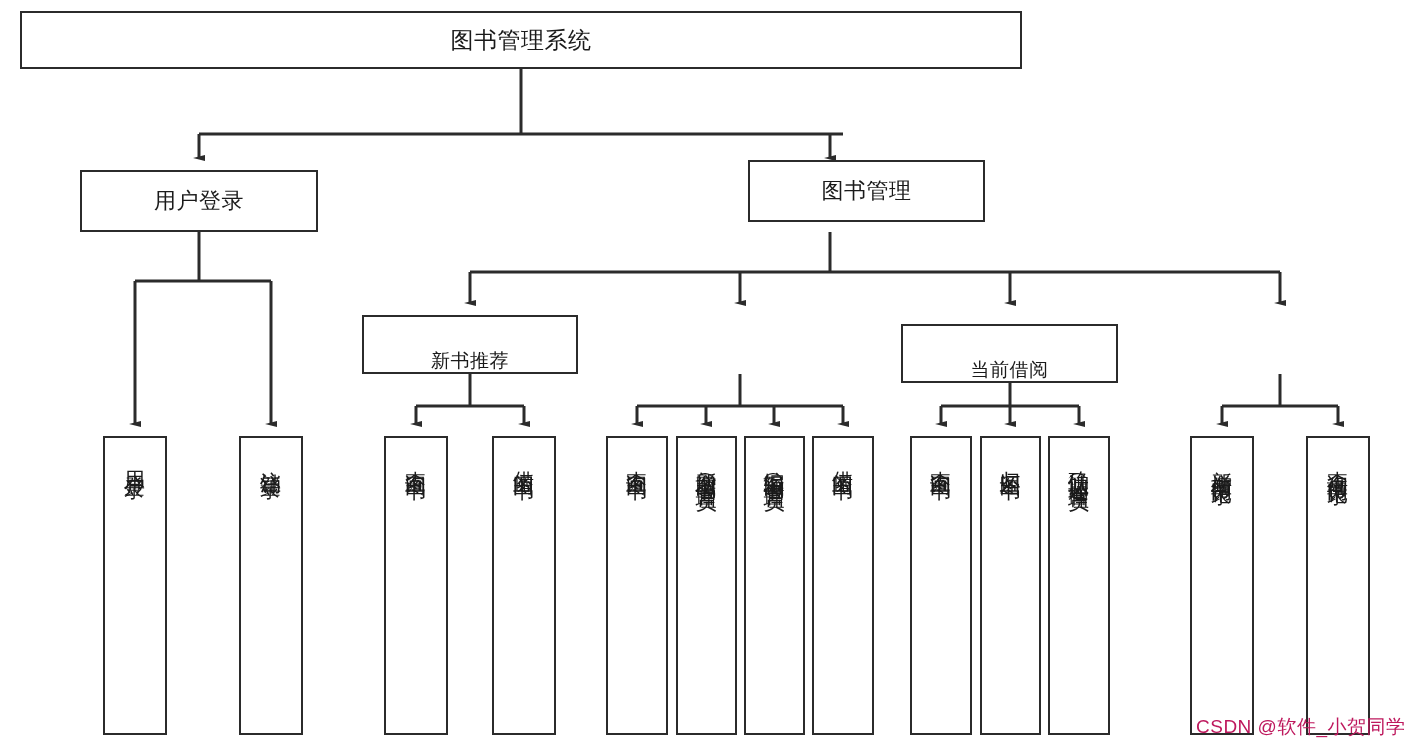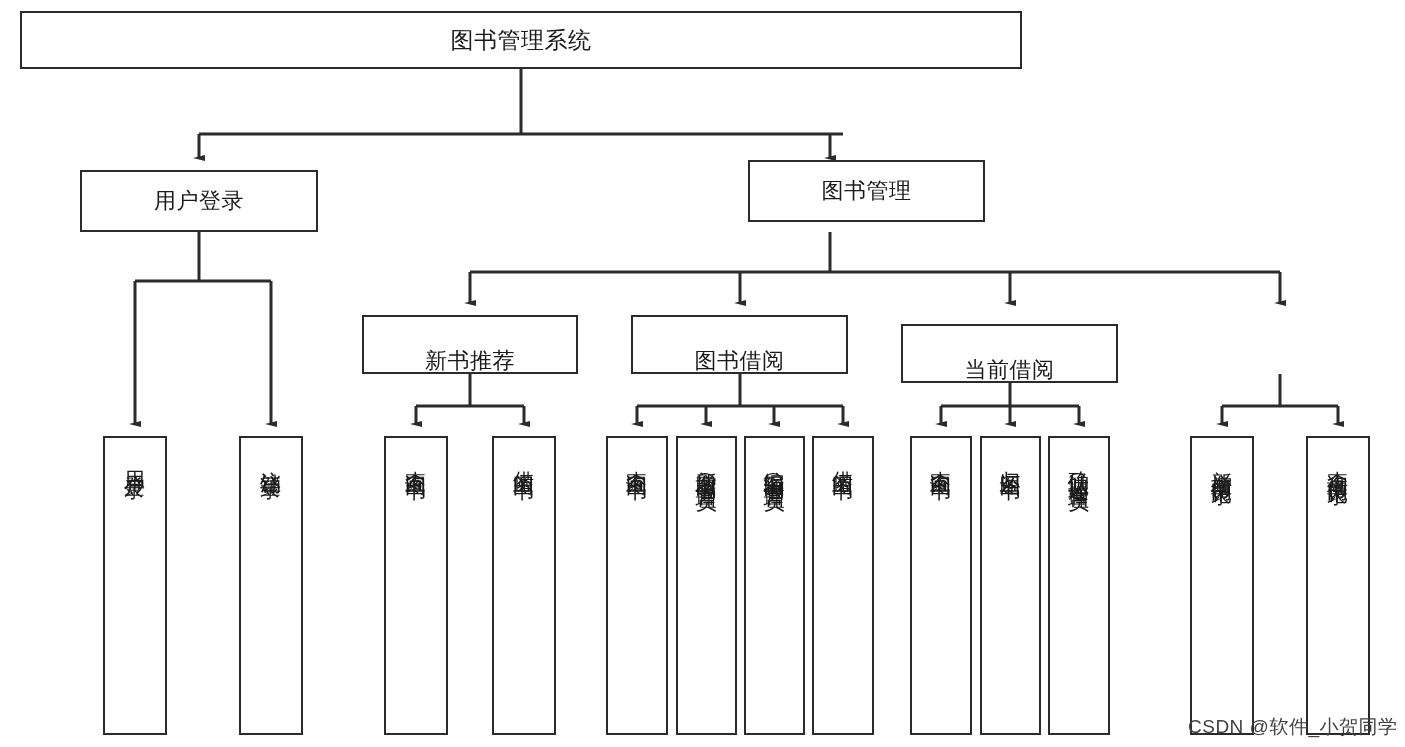--- a/index.html
+++ b/index.html
@@ -41,45 +41,46 @@
     white-space: nowrap;
     line-height: 1.05;
   }
   .node.root .node-label {
     font-size: 23px;
   }
   .node.mid .node-label {
     font-size: 22px;
   }
   .node.group .node-label {
-    font-size: 22px;
+    font-size: 19px;
     margin-top: 33px;
   }
   .node.leaf {
     align-items: flex-start;
     justify-content: center;
     padding-top: 16px;
   }
   .node.leaf .node-label {
     font-size: 21px;
     writing-mode: vertical-rl;
     text-orientation: upright;
     letter-spacing: 3px;
     white-space: normal;
     line-height: 1;
     max-height: 270px;
   }
   .watermark {
     position: absolute;
-    color: #404040;
+    color: #be185d;
     font-size: 19px;
     letter-spacing: 0.5px;
     white-space: nowrap;
     z-index: 9;
     user-select: none;
+    margin-left: 8px;
   }
 </style>
 </head>
 <body>
 
 <div id="canvas">
 
   <svg id="svg-layer" viewBox="0 0 1405 747" xmlns="http://www.w3.org/2000/svg">
     <defs>
       <marker id="arrow" markerWidth="10" markerHeight="12" refX="3" refY="6" orient="auto" markerUnits="userSpaceOnUse">
@@ -137,23 +138,20 @@
   <div class="node mid" style="left:80px; top:170px; width:238px; height:62px;">
     <span class="node-label">用户登录</span>
   </div>
   <div class="node mid" style="left:711px; top:160px; width:237px; height:62px;margin-left:37px;">
     <span class="node-label">图书管理</span>
   </div>
 
   <div class="node group" style="left:362px; top:315px; width:216px; height:59px;">
     <span class="node-label">新书推荐</span>
   </div>
-  <div class="node group" style="left:631px; top:315px; width:217px; height:59px;">
-    <span class="node-label">图书借阅</span>
-  </div>
   <div class="node group" style="left:901px; top:324px; width:217px; height:59px;">
     <span class="node-label">当前借阅</span>
   </div>
 
   <div class="node leaf" style="left:103px; top:436px; width:64px; height:299px;">
     <span class="node-label">用户登录</span>
   </div>
   <div class="node leaf" style="left:239px; top:436px; width:64px; height:299px;">
     <span class="node-label">注销登录</span>
   </div>

